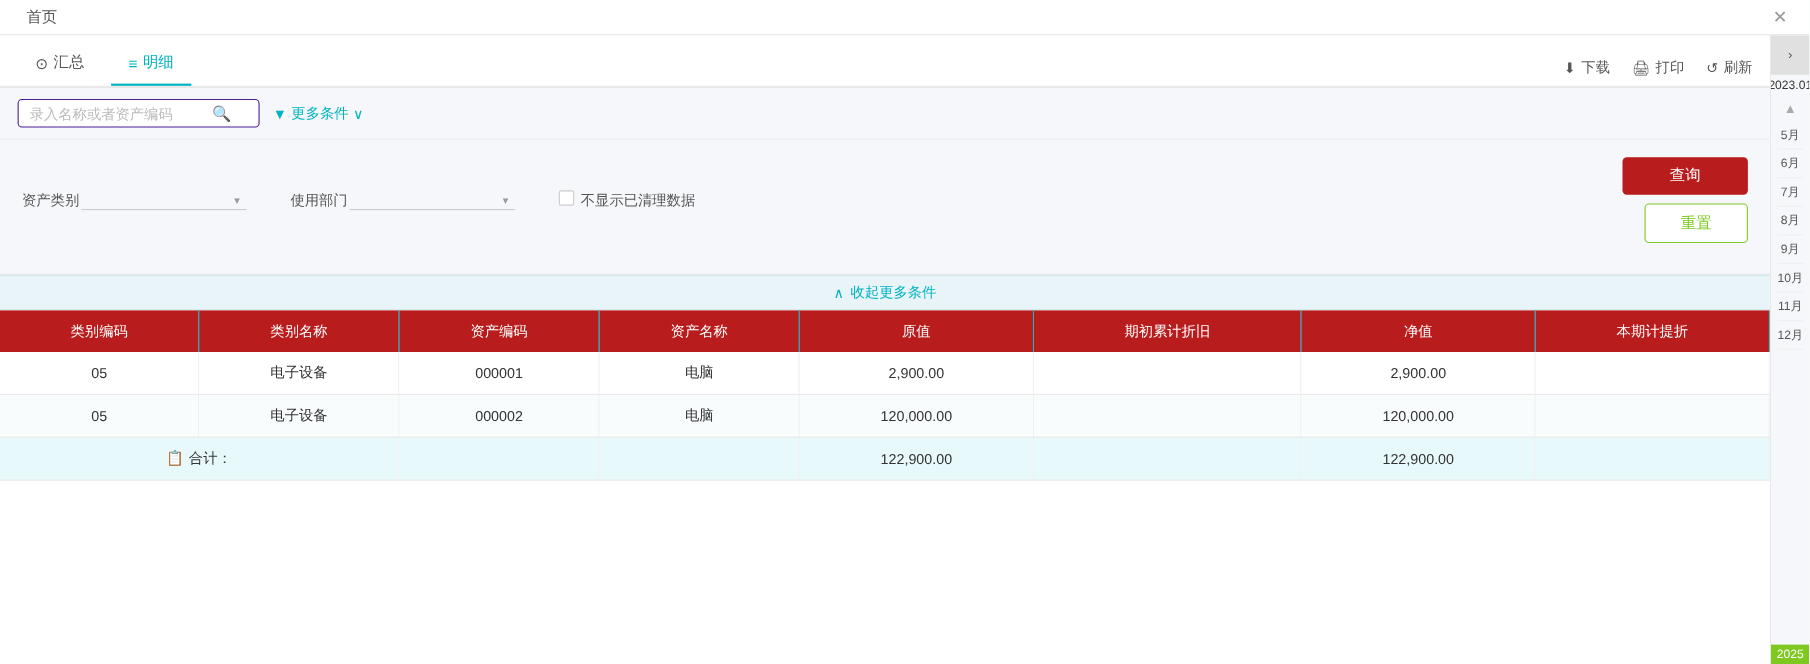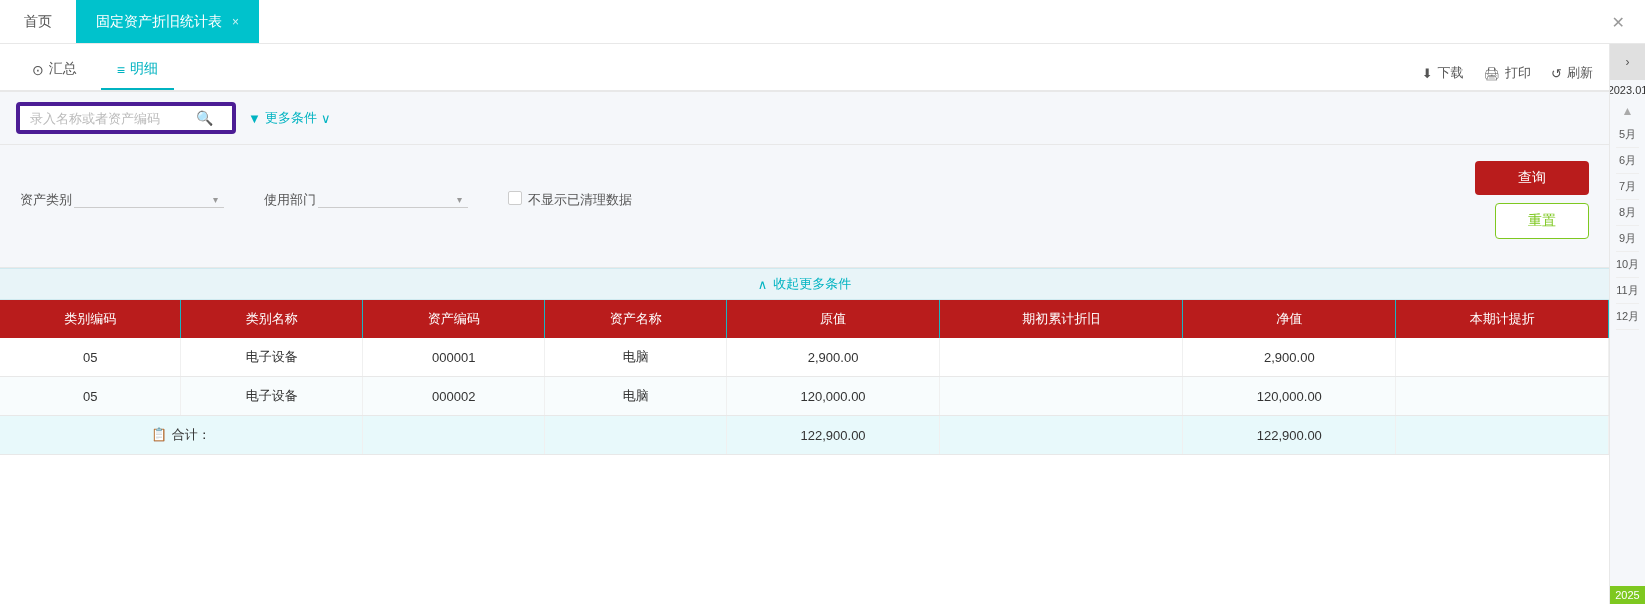--- a/index.html
+++ b/index.html
@@ -13,21 +13,21 @@
       overflow: hidden;
       display: flex;
       flex-direction: column;
     }
 
     
     .top-nav {
       display: flex;
       align-items: center;
       background: #fff;
-      height: 44px;
+      height: 32px;
       padding: 0 0 0 0;
       border-bottom: 1px solid #e8e8e8;
       position: relative;
     }
     .top-nav-home {
       padding: 0 24px;
       height: 100%;
       display: flex;
       align-items: center;
       color: #555;
@@ -133,21 +133,21 @@
       align-items: center;
       padding: 10px 16px;
       background: #f5f7fa;
       border-bottom: 1px solid #e8e8e8;
       gap: 12px;
     }
     .search-input-wrapper {
       display: flex;
       align-items: center;
       background: #fff;
-      border: 4px solid #4c1d95;
+      border: 1px solid #4c1d95;
       border-radius: 4px;
       padding: 4px 10px;
       width: 220px;
       gap: 6px;
     }
     .search-input-wrapper input {
       border: none;
       outline: none;
       font-size: 13px;
       color: #333;
@@ -362,24 +362,20 @@
       font-size: 12px;
       cursor: pointer;
     }
   </style>
 </head>
 <body>
 
 <div class="top-nav">
   <div class="top-nav-home">
     <span>首页</span>
-  </div>
-  <div class="top-nav-tab">
-    <span>固定资产折旧统计表</span>
-    <span class="close-btn">×</span>
   </div>
   <div class="top-nav-close-right">✕</div>
 </div>
 
 <div class="main-content">
 
   <div class="left-panel">
 
     <div class="sub-tabs">
       <div class="sub-tabs-left">

